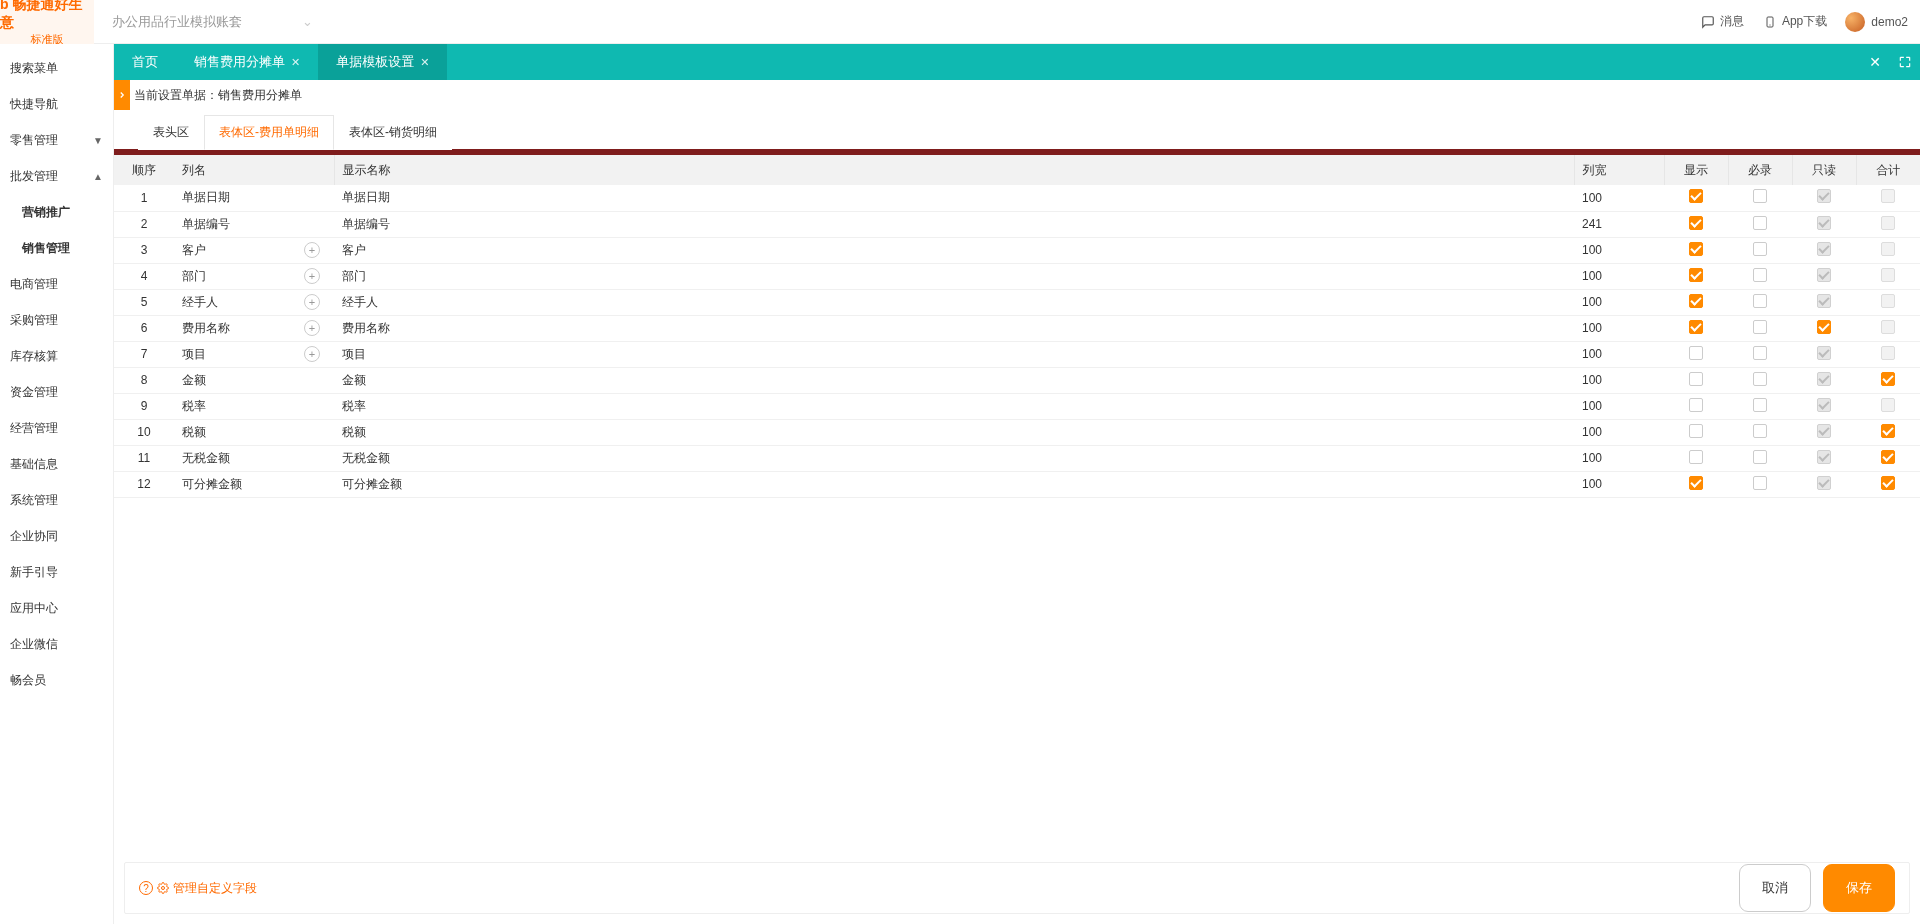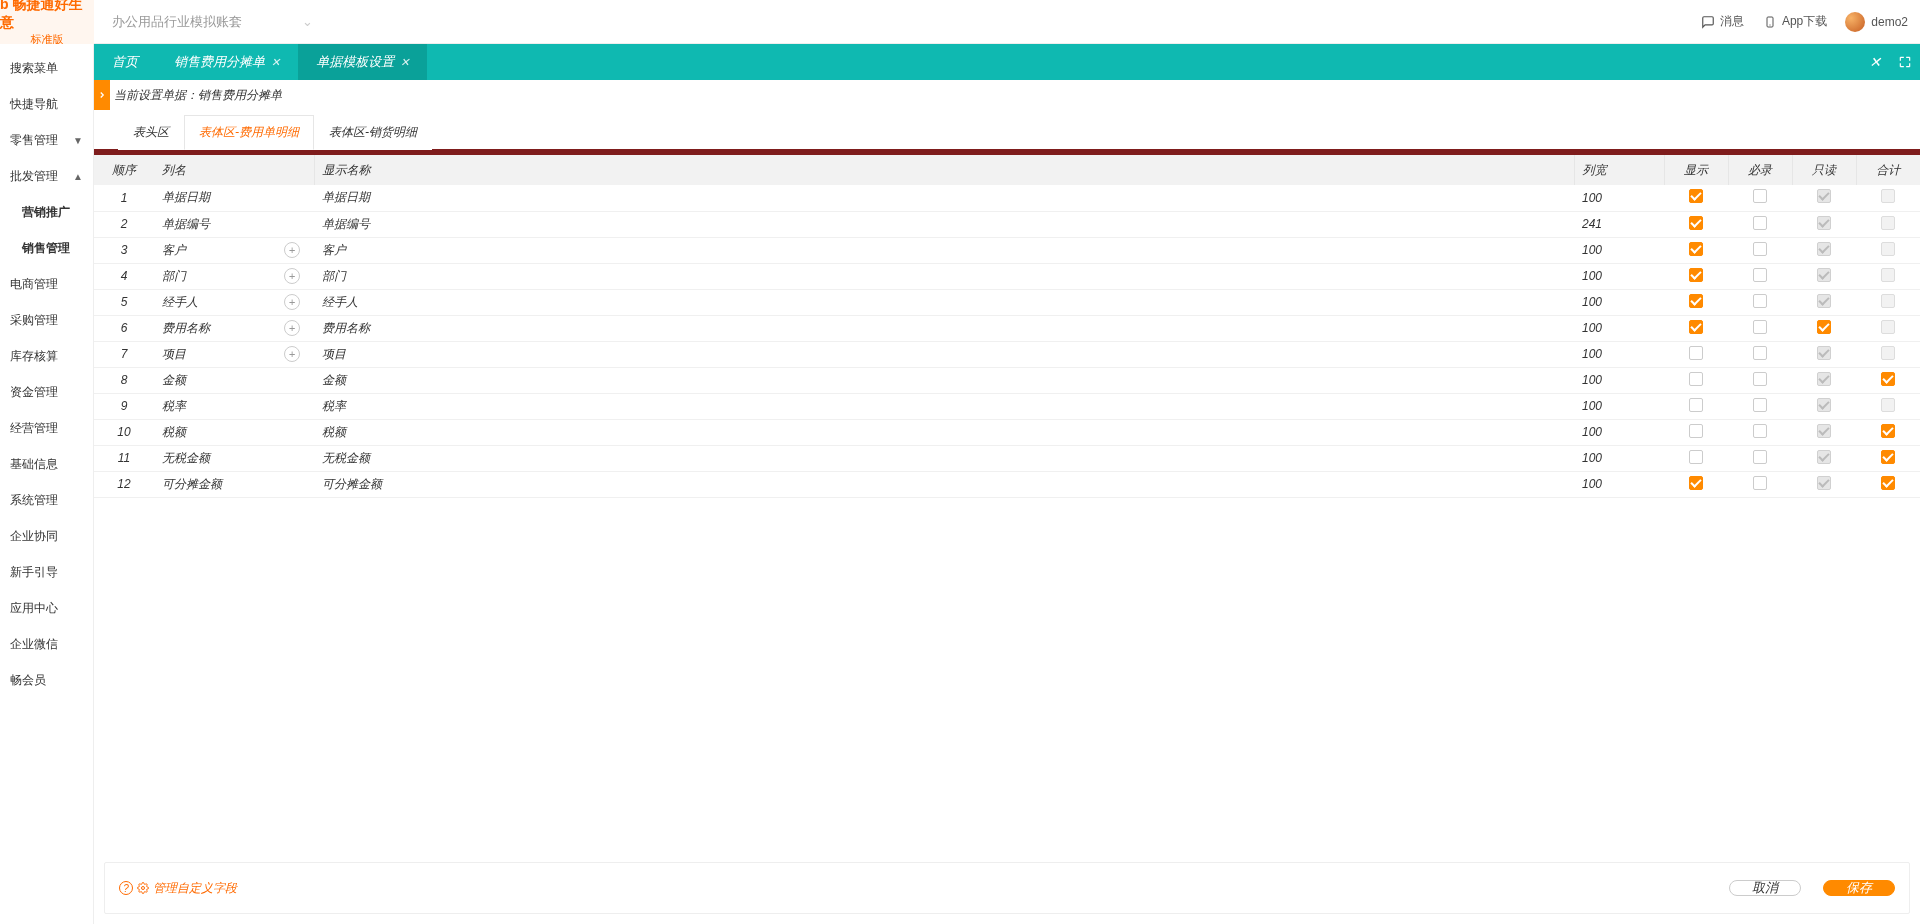--- a/index.html
+++ b/index.html
@@ -11,26 +11,26 @@
 .logo-box .b { font-weight: bold; font-size: 14px; }
 .tenant { color: #999; font-size: 13px; margin-left: 18px; display: flex; align-items: center; cursor: pointer; }
 .tenant .chev { margin-left: 60px; color: #ccc; }
 .header-spacer { flex: 1; }
 .hdr-item { display: flex; align-items: center; color: #555; margin-left: 18px; font-size: 12px; cursor: pointer; }
 .hdr-item .ico { width: 16px; height: 16px; display: inline-flex; align-items: center; justify-content: center; margin-right: 4px; color: #555; }
 .avatar { width: 20px; height: 20px; border-radius: 50%; background: radial-gradient(circle at 30% 30%, #f7b267, #c65d21); margin-right: 6px; }
 
 
 .shell { display: flex; height: calc(924px - 44px); }
-.sidebar { width: 94px; background: #fff; border-right: 1px solid #eee; padding-top: 6px; }
+.sidebar { width: 114px; background: #fff; border-right: 1px solid #eee; padding-top: 6px; }
 .side-item { height: 36px; display: flex; align-items: center; padding: 0 10px; color: #333; font-size: 12px; cursor: pointer; justify-content: space-between; }
 .side-item.sub { padding-left: 22px; color: #333; font-weight: bold; }
 .side-caret { font-size: 10px; color: #666; }
 
-.content { flex: 1; display: flex; flex-direction: column; background: #f2f2f2; font-style: italic; }
+.content { flex: 1; display: flex; flex-direction: column; background: #f2f2f2; }
 
 
 .tabsbar { height: 36px; background: #0fb9b1; display: flex; align-items: stretch; }
 .tab { padding: 0 18px; display: flex; align-items: center; color: #fff; font-size: 13px; cursor: pointer; }
 .tab .close { margin-left: 6px; font-size: 11px; opacity: .85; }
 .tab.active { background: #0aa199; }
 .tabsbar-spacer { flex: 1; }
 .tabsbar .rbtn { width: 30px; display: flex; align-items: center; justify-content: center; color: #fff; cursor: pointer; font-size: 14px; }
 
 
@@ -62,21 +62,21 @@
  .ck.dis { background: #f2f2f2; border-color: #ddd; cursor: not-allowed; }
  .ck.dis.on { background: #e6e6e6; border-color: #d0d0d0; }
  .ck.dis.on::after { border-color: #bbb; }
 
 
 .footer { height: 52px; border: 1px solid #eee; margin: 10px; border-radius: 2px; display: flex; align-items: center; padding: 0 14px; }
 .footer .help { color: #ff6a00; display: flex; align-items: center; font-size: 12px; cursor: pointer; }
 .footer .help .qicon { width: 14px; height: 14px; border: 1px solid #ff6a00; border-radius: 50%; display: inline-flex; align-items: center; justify-content: center; font-size: 10px; margin-right: 4px; }
 .footer .help .gear { margin-right: 4px; }
 .footer-spacer { flex: 1; }
-.btn { height: 16px; padding: 0 22px; border-radius: 9px; font-size: 13px; cursor: pointer; display: inline-flex; align-items: center; justify-content: center; margin-left: 22px; }
+.btn { height: 48px; padding: 0 22px; border-radius: 9px; font-size: 13px; cursor: pointer; display: inline-flex; align-items: center; justify-content: center; margin-left: 12px; }
 .btn.secondary { background: #fff; border: 1px solid #ccc; color: #333; }
 .btn.primary { background: #ff8a00; border: 1px solid #ff8a00; color: #fff; }
 
 svg { display: block; }
 </style>
 </head>
 <body>
 
 <div class="header">
   <div class="logo-box">

